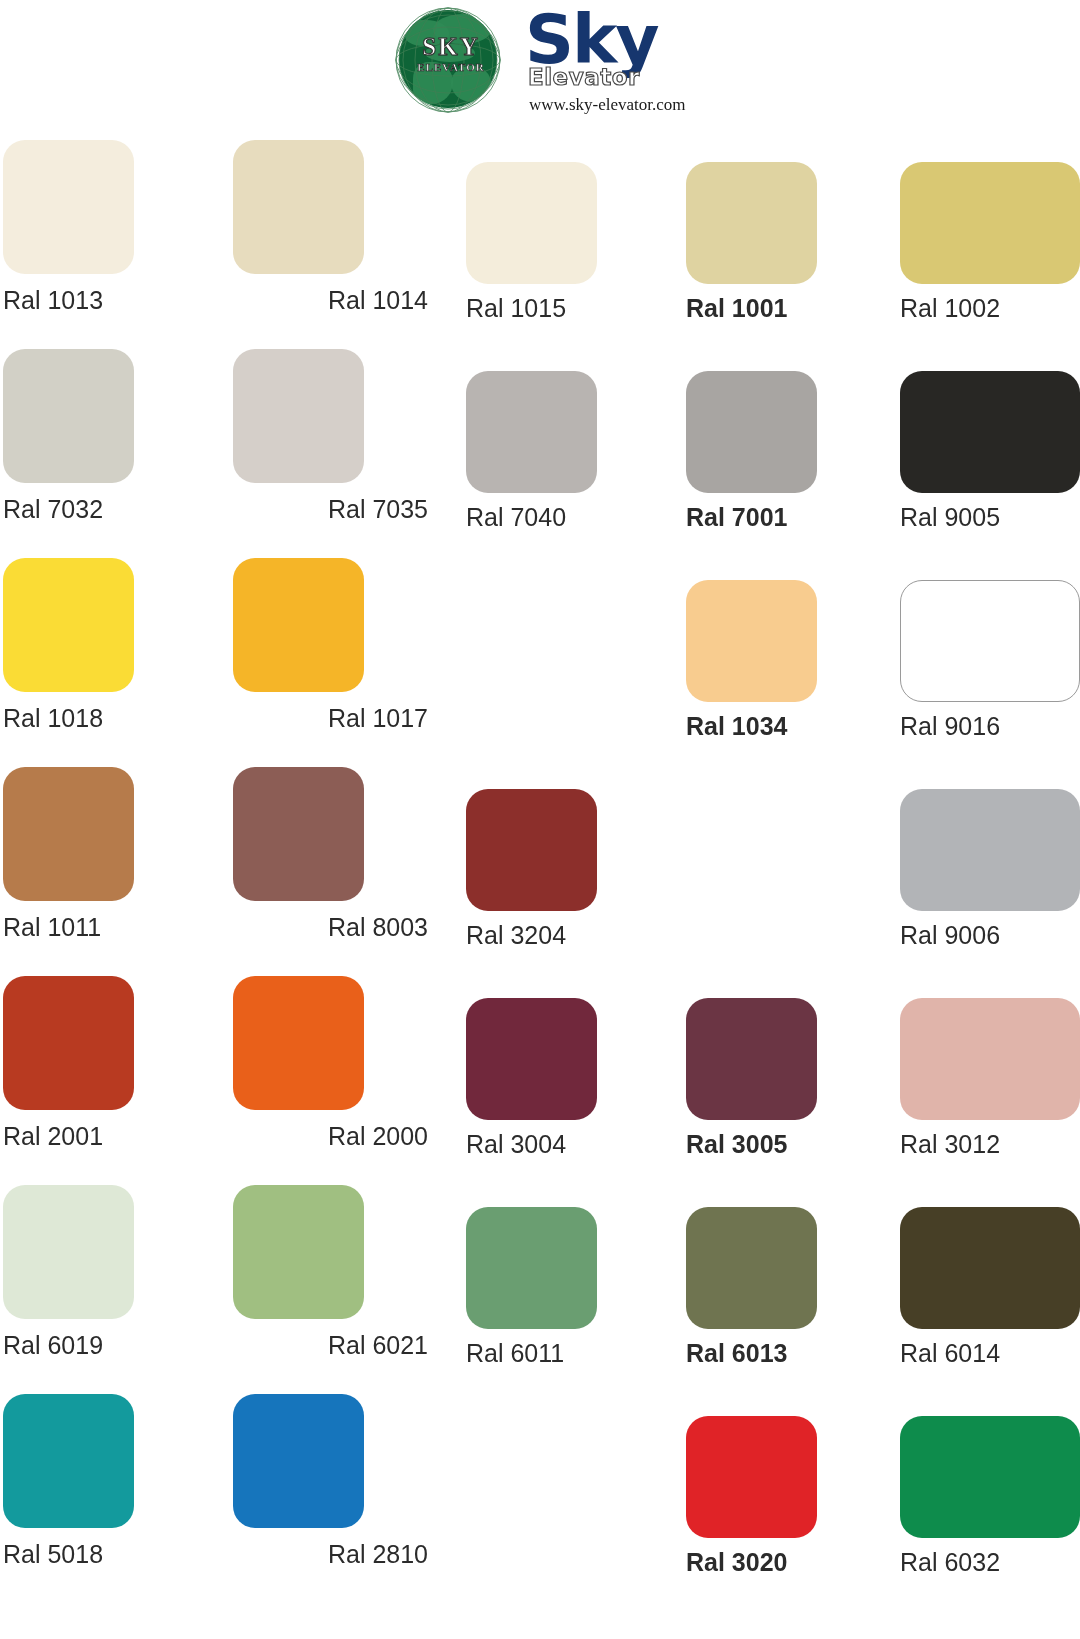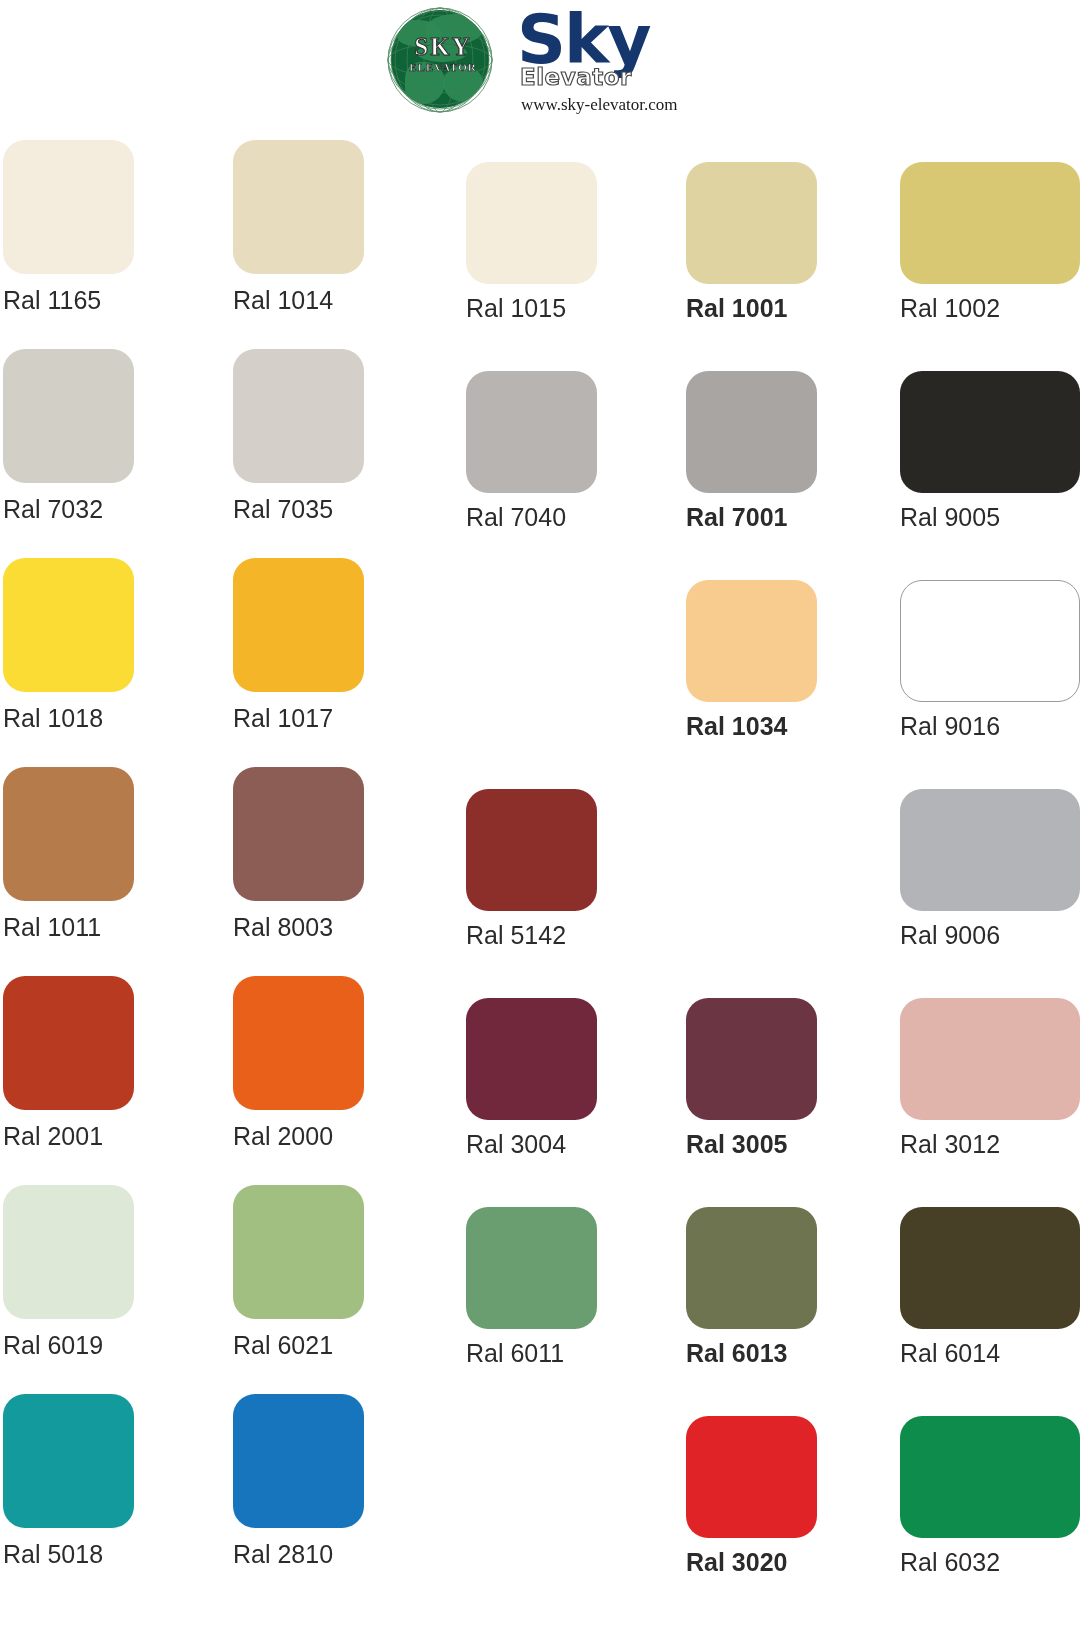--- a/index.html
+++ b/index.html
@@ -17,21 +17,21 @@
 
   
   #header {
     position: absolute;
     left: 0; top: 0;
     width: 1080px;
     height: 140px;
   }
   #logo-wrap {
     position: absolute;
-    left: 383px;
+    left: 391px;
     top: 4px;
     display: flex;
     align-items: flex-start;
   }
   
   #globe {
     position: relative;
     width: 114px;
     height: 112px;
     flex: 0 0 auto;
@@ -147,21 +147,21 @@
     position: relative;
     width: 1080px;
     height: 209px;
   }
   .cell {
     position: absolute;
     top: 0;
     width: 195px;
   }
   .cell.c0 { left: 3px;   }
-  .cell.c1 { left: 233px; }
+  .cell.c1 { left: 233px; text-align: right; }
   .cell.c2 { left: 466px; }
   .cell.c3 { left: 686px; font-weight: bold; }
   .cell.c4 { left: 900px; }
 
   .swatch {
     width: 131px;
     height: 134px;
     border-radius: 22px;
   }
   .cell.c2 .swatch,
@@ -226,21 +226,21 @@
       <div id="wm-url">www.sky-elevator.com</div>
     </div>
 
   </div>
 </div>
 
 <div id="grid">
     <div class="row">
       <div class="cell c0">
         <div class="swatch" style="background: rgb(244, 237, 221);"></div>
-        <div class="label">Ral 1165</div>
+        <div class="label">Ral 1013</div>
       </div>
       <div class="cell c1">
         <div class="swatch" style="background: rgb(231, 220, 190);"></div>
         <div class="label">Ral 1014</div>
       </div>
       <div class="cell c2">
         <div class="swatch" style="background: rgb(244, 237, 219);"></div>
         <div class="label">Ral 1015</div>
       </div>
       <div class="cell c3">
@@ -296,21 +296,21 @@
       <div class="cell c0">
         <div class="swatch" style="background: rgb(182, 123, 75);"></div>
         <div class="label">Ral 1011</div>
       </div>
       <div class="cell c1">
         <div class="swatch" style="background: rgb(140, 93, 85);"></div>
         <div class="label">Ral 8003</div>
       </div>
       <div class="cell c2">
         <div class="swatch" style="background: rgb(140, 47, 43);"></div>
-        <div class="label">Ral 5142</div>
+        <div class="label">Ral 3204</div>
       </div>
       <div class="cell c4">
         <div class="swatch" style="background: rgb(178, 180, 183);"></div>
         <div class="label">Ral 9006</div>
       </div>
     </div>
     <div class="row">
       <div class="cell c0">
         <div class="swatch" style="background: rgb(184, 58, 33);"></div>
         <div class="label">Ral 2001</div>

